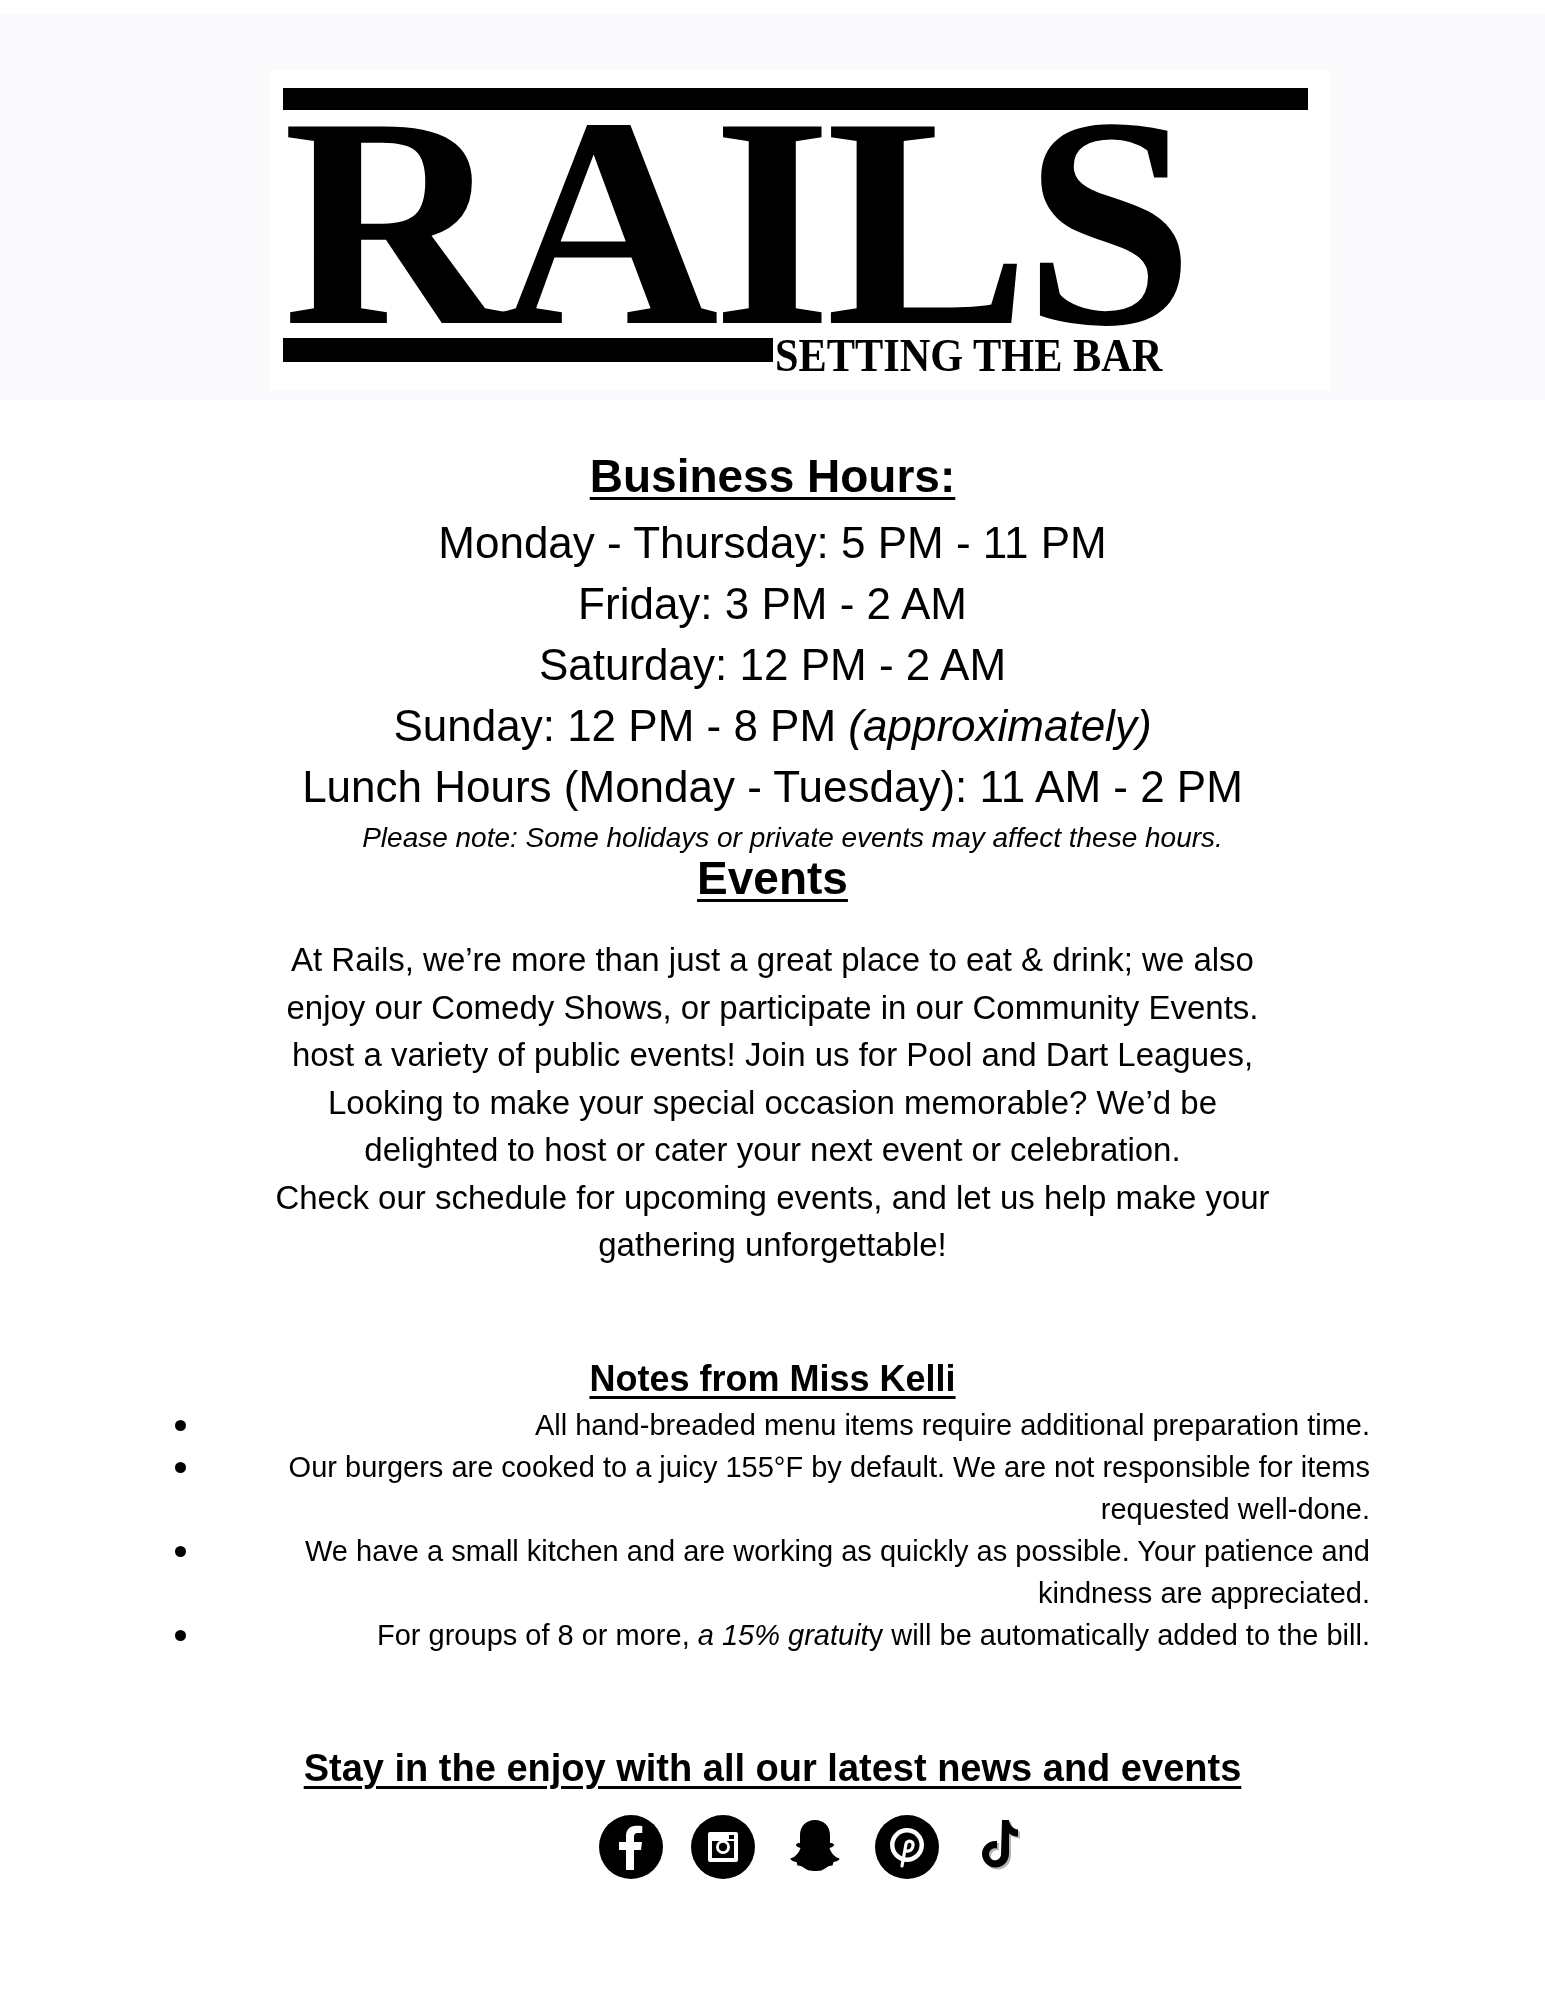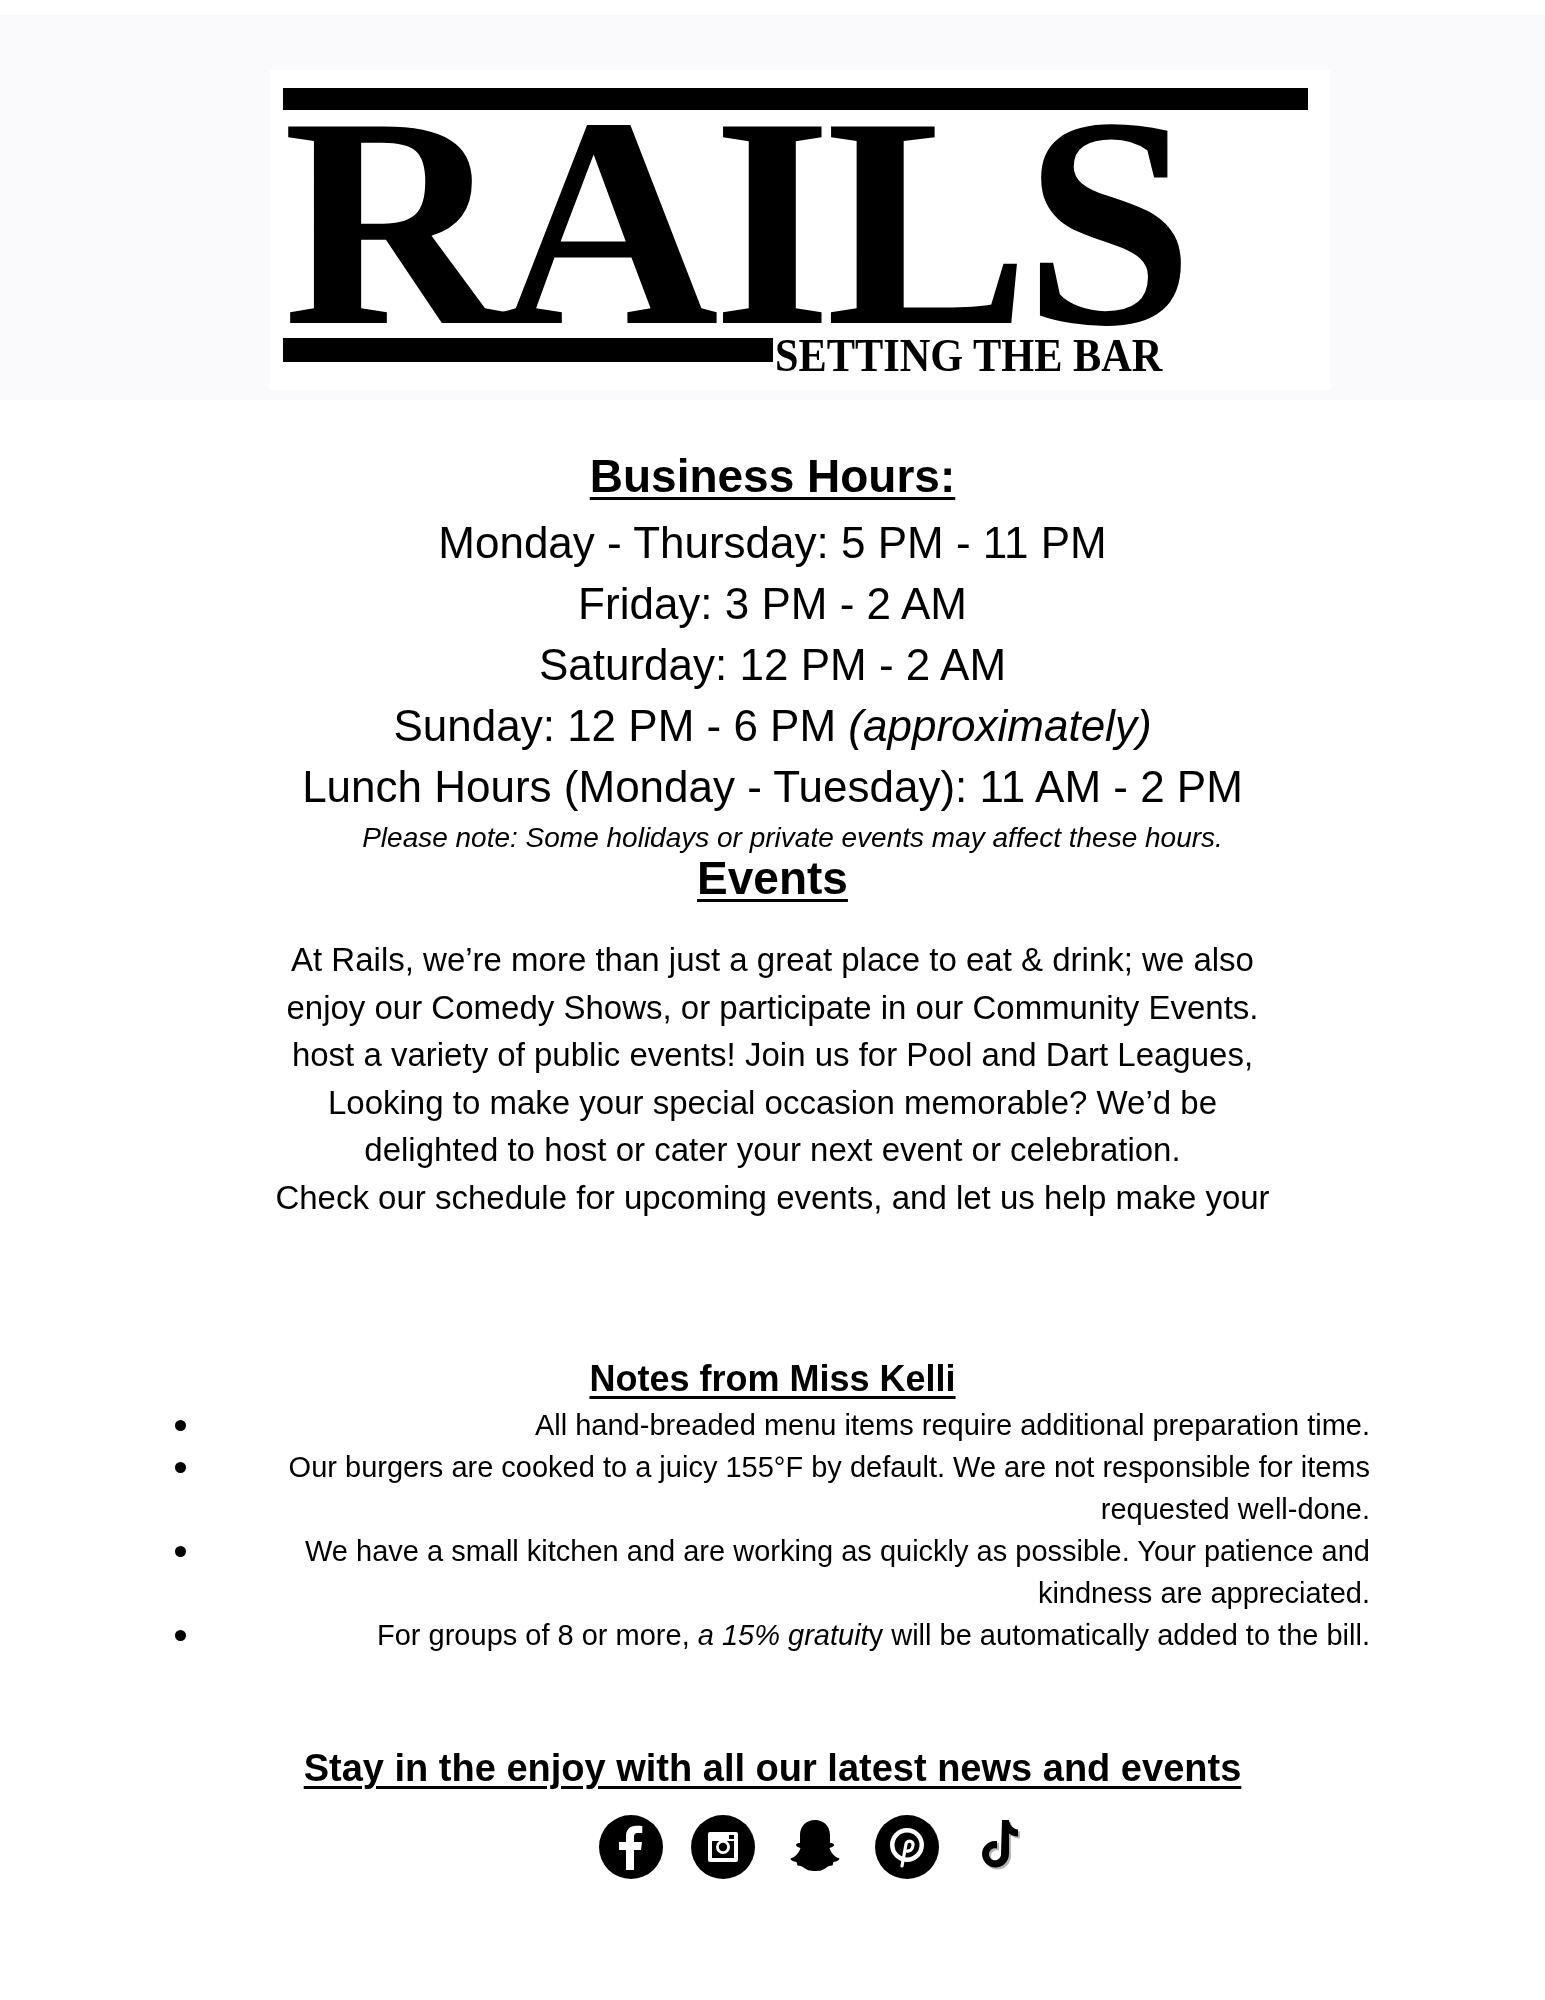--- a/index.html
+++ b/index.html
@@ -76,40 +76,41 @@
   <div class="hours-line">
     <b>Monday - Thursday:</b><span> 5 PM - 11 PM</span>
   </div>
   <div class="hours-line">
     <b>Friday:</b><span> 3 PM - 2 AM</span>
   </div>
   <div class="hours-line">
     <b>Saturday:</b><span> 12 PM - 2 AM</span>
   </div>
   <div class="hours-line">
-    <b>Sunday:</b><b> 12 PM - </b><span>6 PM </span><i>(approximately)</i>
+    <b>Sunday:</b><b> 12 PM - </b><span>8 PM </span><i>(approximately)</i>
   </div>
   <div class="hours-line">
     <b>Lunch Hours (Monday - Tuesday):</b><span> 11 AM - 2 PM</span>
   </div>
 </div>
 
 <div class="center note">Please note: Some holidays or private events may affect these hours.</div>
 
 <div class="center ev-title">
   <span class="h-underline">Events</span>
 </div>
 
 <div class="center ev-body">
   <div>At Rails, we’re more than just a great place to eat &amp; drink; we also</div>
   <div>enjoy our Comedy Shows, or participate in our Community Events.</div>
   <div>host a variety of public events! Join us for Pool and Dart Leagues,</div>
   <div>Looking to make your special occasion memorable? We’d be</div>
   <div>delighted to host or cater your next event or celebration.</div>
   <div>Check our schedule for upcoming events, and let us help make your</div>
+  <div>gathering unforgettable!</div>
 </div>
 
 <div class="center notes-title">
   <span class="h-underline">Notes from Miss Kelli</span>
 </div>
 
 <ul class="notes-list">
   <li><span>All hand-breaded menu items require additional preparation time.</span></li>
   <li><span>Our burgers are cooked to a juicy 155°F by default. We are not responsible for items requested well-done.</span></li>
   <li><span>We have a small kitchen and are working as quickly as possible. Your patience and kindness are appreciated.</span></li>

